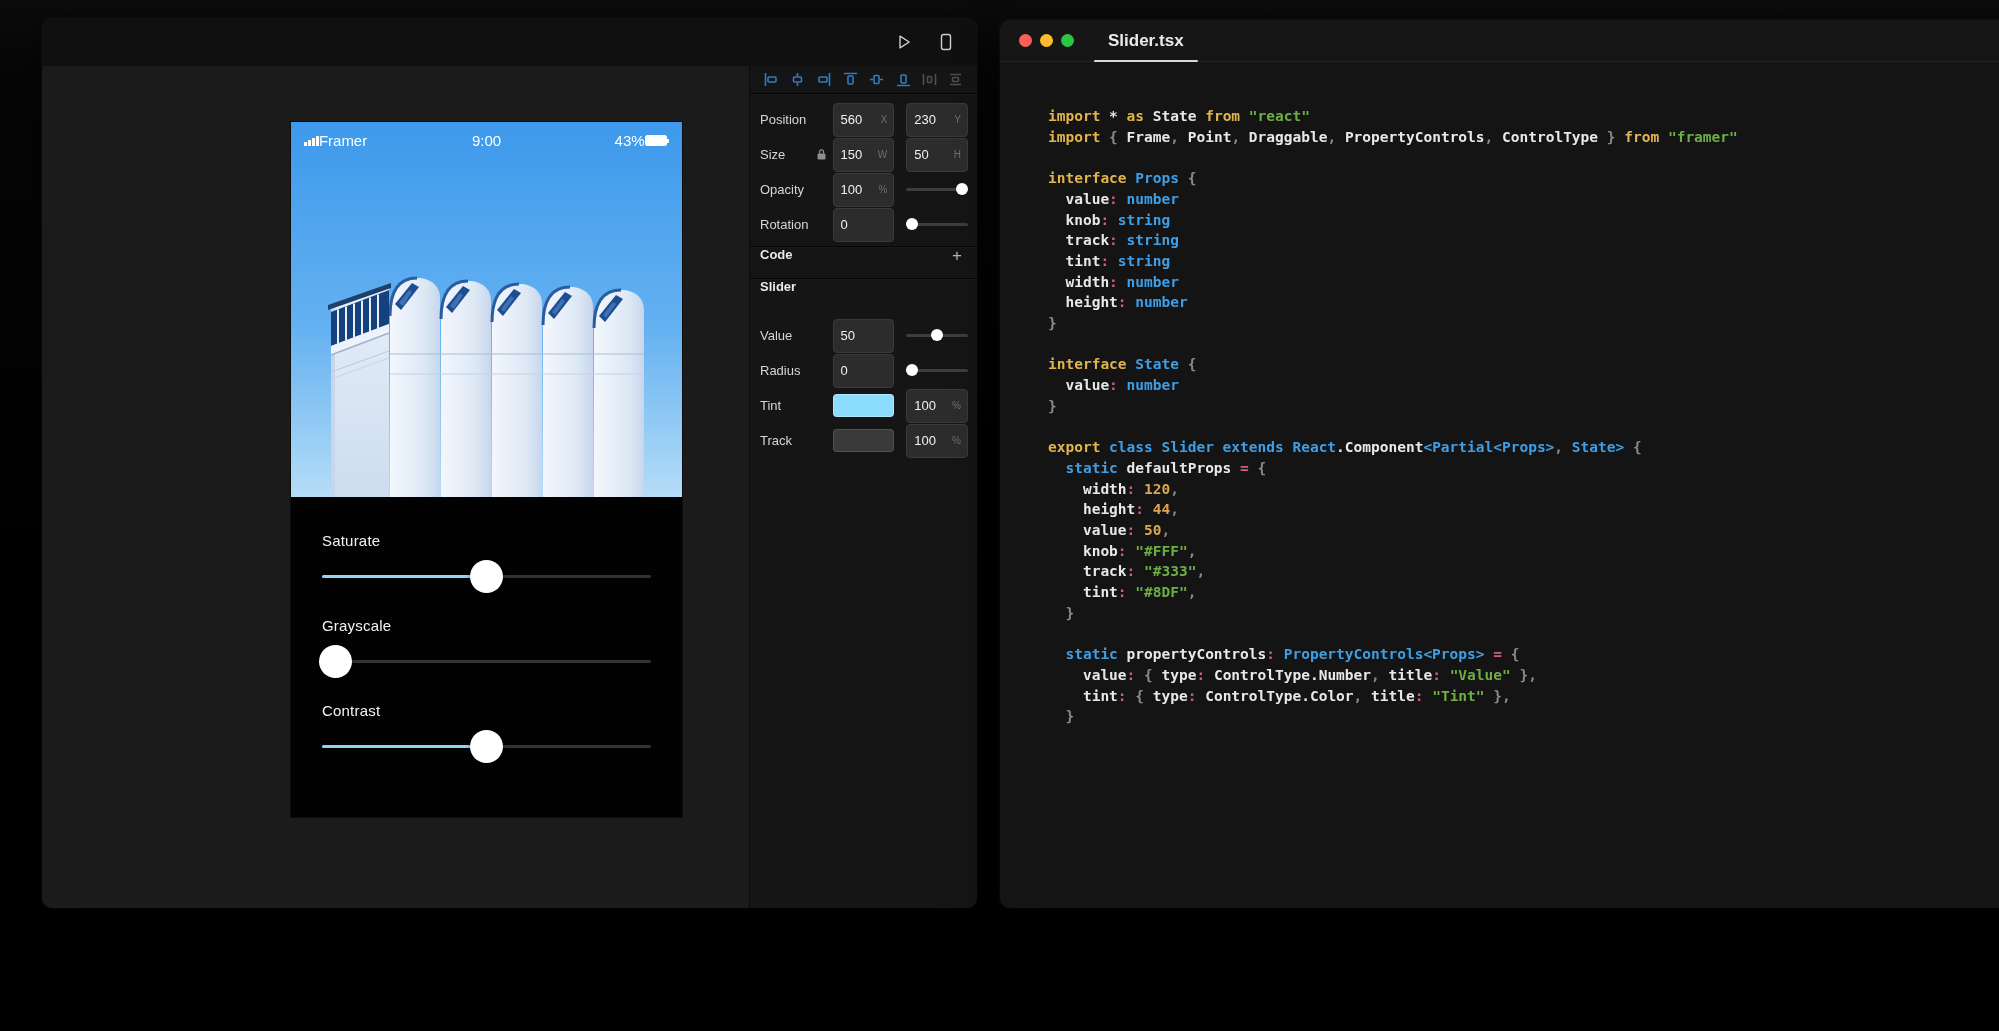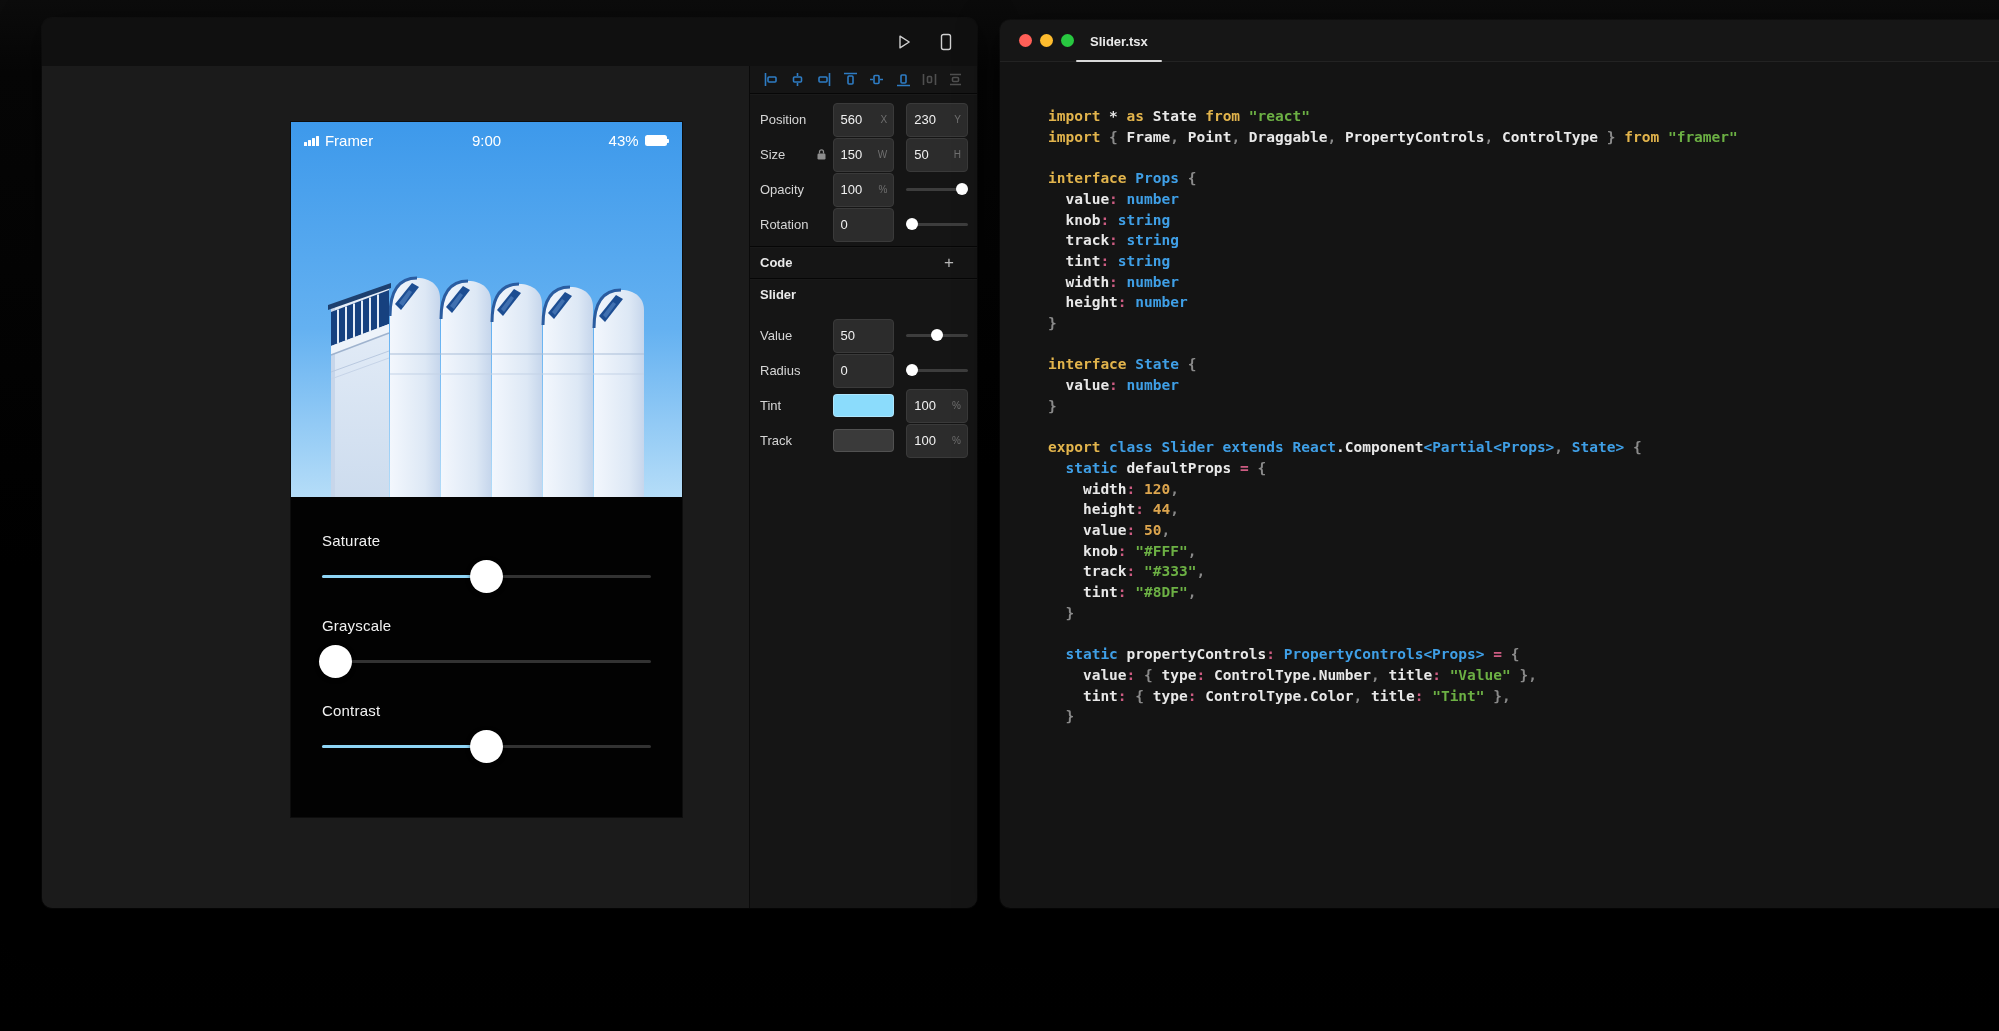--- a/index.html
+++ b/index.html
@@ -19,21 +19,21 @@
   }
   .toolbar { height:48px; background:#101010; display:flex; justify-content:flex-end; align-items:center; gap:20px; padding-right:20px; }
   .tbtn { width:22px; height:22px; display:flex; align-items:center; justify-content:center; cursor:pointer; }
   .workspace { display:flex; height:842px; }
   .canvas { flex:1; position:relative; background:#1b1b1b; }
 
   
   .phone { position:absolute; left:249px; top:56px; width:391px; height:695px; overflow:hidden; box-shadow:0 0 0 1px rgba(0,0,0,.5); }
   .photo { position:relative; width:391px; height:375px; }
   .statusbar { position:absolute; top:0; left:0; right:0; height:30px; padding:7px 13px 0; display:flex; justify-content:space-between; align-items:center; color:#fff; font-size:15px; z-index:3; }
-  .sb-left,.sb-right { display:flex; align-items:center; gap:6px; }
+  .sb-left,.sb-right { display:flex; align-items:center; }
   .sb-time { position:absolute; left:0; right:0; text-align:center; }
   .signal { display:flex; align-items:flex-end; gap:1.5px; height:10px; }
   .signal i { display:block; width:2.6px; background:#fff; border-radius:.5px; }
   .bat { display:flex; align-items:center; }
   .bat-body { width:22px; height:11px; border-radius:2.5px; background:#fff; }
   .bat-nub { width:1.6px; height:4px; background:#fff; border-radius:0 1px 1px 0; margin-left:.8px; }
   .controls { width:391px; height:320px; background:#020202; padding:34px 31px 0; }
   .ctl-group { margin-bottom:38px; }
   .ctl-label { color:#f2f2f2; font-size:15px; line-height:20px; margin-bottom:24px; letter-spacing:.2px; }
   .ctl-track { position:relative; height:3px; border-radius:2px; background:#323232; }
@@ -48,37 +48,37 @@
   .prow { display:flex; align-items:center; height:35px; padding:0 9px 0 10px; }
   .plabel { width:56px; color:#d6d6d6; }
   .lockcell { width:17px; display:flex; align-items:center; }
   .pfield { width:62px; height:25px; background:#2c2c2c; border:1px solid #3a3a3a; border-radius:4px; display:flex; align-items:center; padding:16px 7px; position:relative; color:#f1f1f1; cursor:text; }
   .pfield + .pfield, .pfield + .pslider, .swatch + .pfield { margin-left:12px; }
   .unit { position:absolute; right:6px; font-size:10px; color:#6f6f6f; }
   .pslider { position:relative; width:62px; height:25px; cursor:pointer; }
   .ptrack { position:absolute; left:0; right:0; top:11px; height:3px; border-radius:2px; background:#3d3d3d; }
   .pfill { height:100%; width:var(--pct); background:#2e7cc3; border-radius:2px; }
   .pknob { position:absolute; top:6px; width:12px; height:12px; border-radius:50%; background:#fff; left:clamp(0px, calc(var(--pct) - 6px), calc(100% - 12px)); }
-  .sec { height:32px; display:flex; align-items:center; justify-content:space-between; padding:0 23px 0 10px; border-top:1px solid #060606; box-shadow:inset 0 1px 0 rgba(255,255,255,.02); }
+  .sec { height:32px; display:flex; align-items:flex-start; justify-content:space-between; padding:0 15px 0 10px; border-top:1px solid #060606; box-shadow:inset 0 1px 0 rgba(255,255,255,.02); }
   .sec-title { font-weight:700; color:#e9e9e9; }
   .plus { color:#b8b8b8; font-size:17px; font-weight:400; cursor:pointer; line-height:1; }
   .swatch { width:62px; height:23px; border-radius:4px; cursor:pointer; }
   .swatch.tint { border:1px solid rgba(255,255,255,.3); }
   .swatch.track { border:1px solid rgba(255,255,255,.12); }
 
   
   .editor-window {
     position:absolute; left:1000px; top:20px; width:1040px; height:888px;
     background:#141414; border-radius:10px; overflow:hidden;
     box-shadow:0 12px 40px rgba(0,0,0,.55), 0 0 0 1px rgba(255,255,255,.03);
   }
   .titlebar { position:relative; height:42px; background:#161616; border-bottom:1px solid #232323; display:flex; align-items:center; padding-left:19px; }
   .lights { display:flex; gap:8px; }
   .light { width:13px; height:13px; border-radius:50%; cursor:pointer; }
-  .tab { position:absolute; left:76px; top:0; height:42px; display:flex; align-items:center; padding:0 14px; color:#eaeaea; font-size:13px; font-weight:700; cursor:pointer; }
+  .tab { position:absolute; left:94px; top:0; height:42px; display:flex; align-items:center; padding:0 14px; color:#eaeaea; font-size:17px; font-weight:700; cursor:pointer; }
   .tab::after { content:""; position:absolute; left:0; right:0; bottom:0; height:2px; background:#d9d9d9; border-radius:1px; }
   .code { padding:44px 10px 10px 48px; font-family:"DejaVu Sans Mono",monospace; font-size:14.5px; line-height:20.7px; font-weight:700; }
   .cl { white-space:pre; }
   .k { color:#e2b44c; }  
   .t { color:#3f9fe6; }  
   .s { color:#6cb044; }  
   .v { color:#e8e8e8; }  
   .p { color:#8a8a8a; }  
   .o { color:#cd5c82; }  
   .n { color:#dca54e; }  

